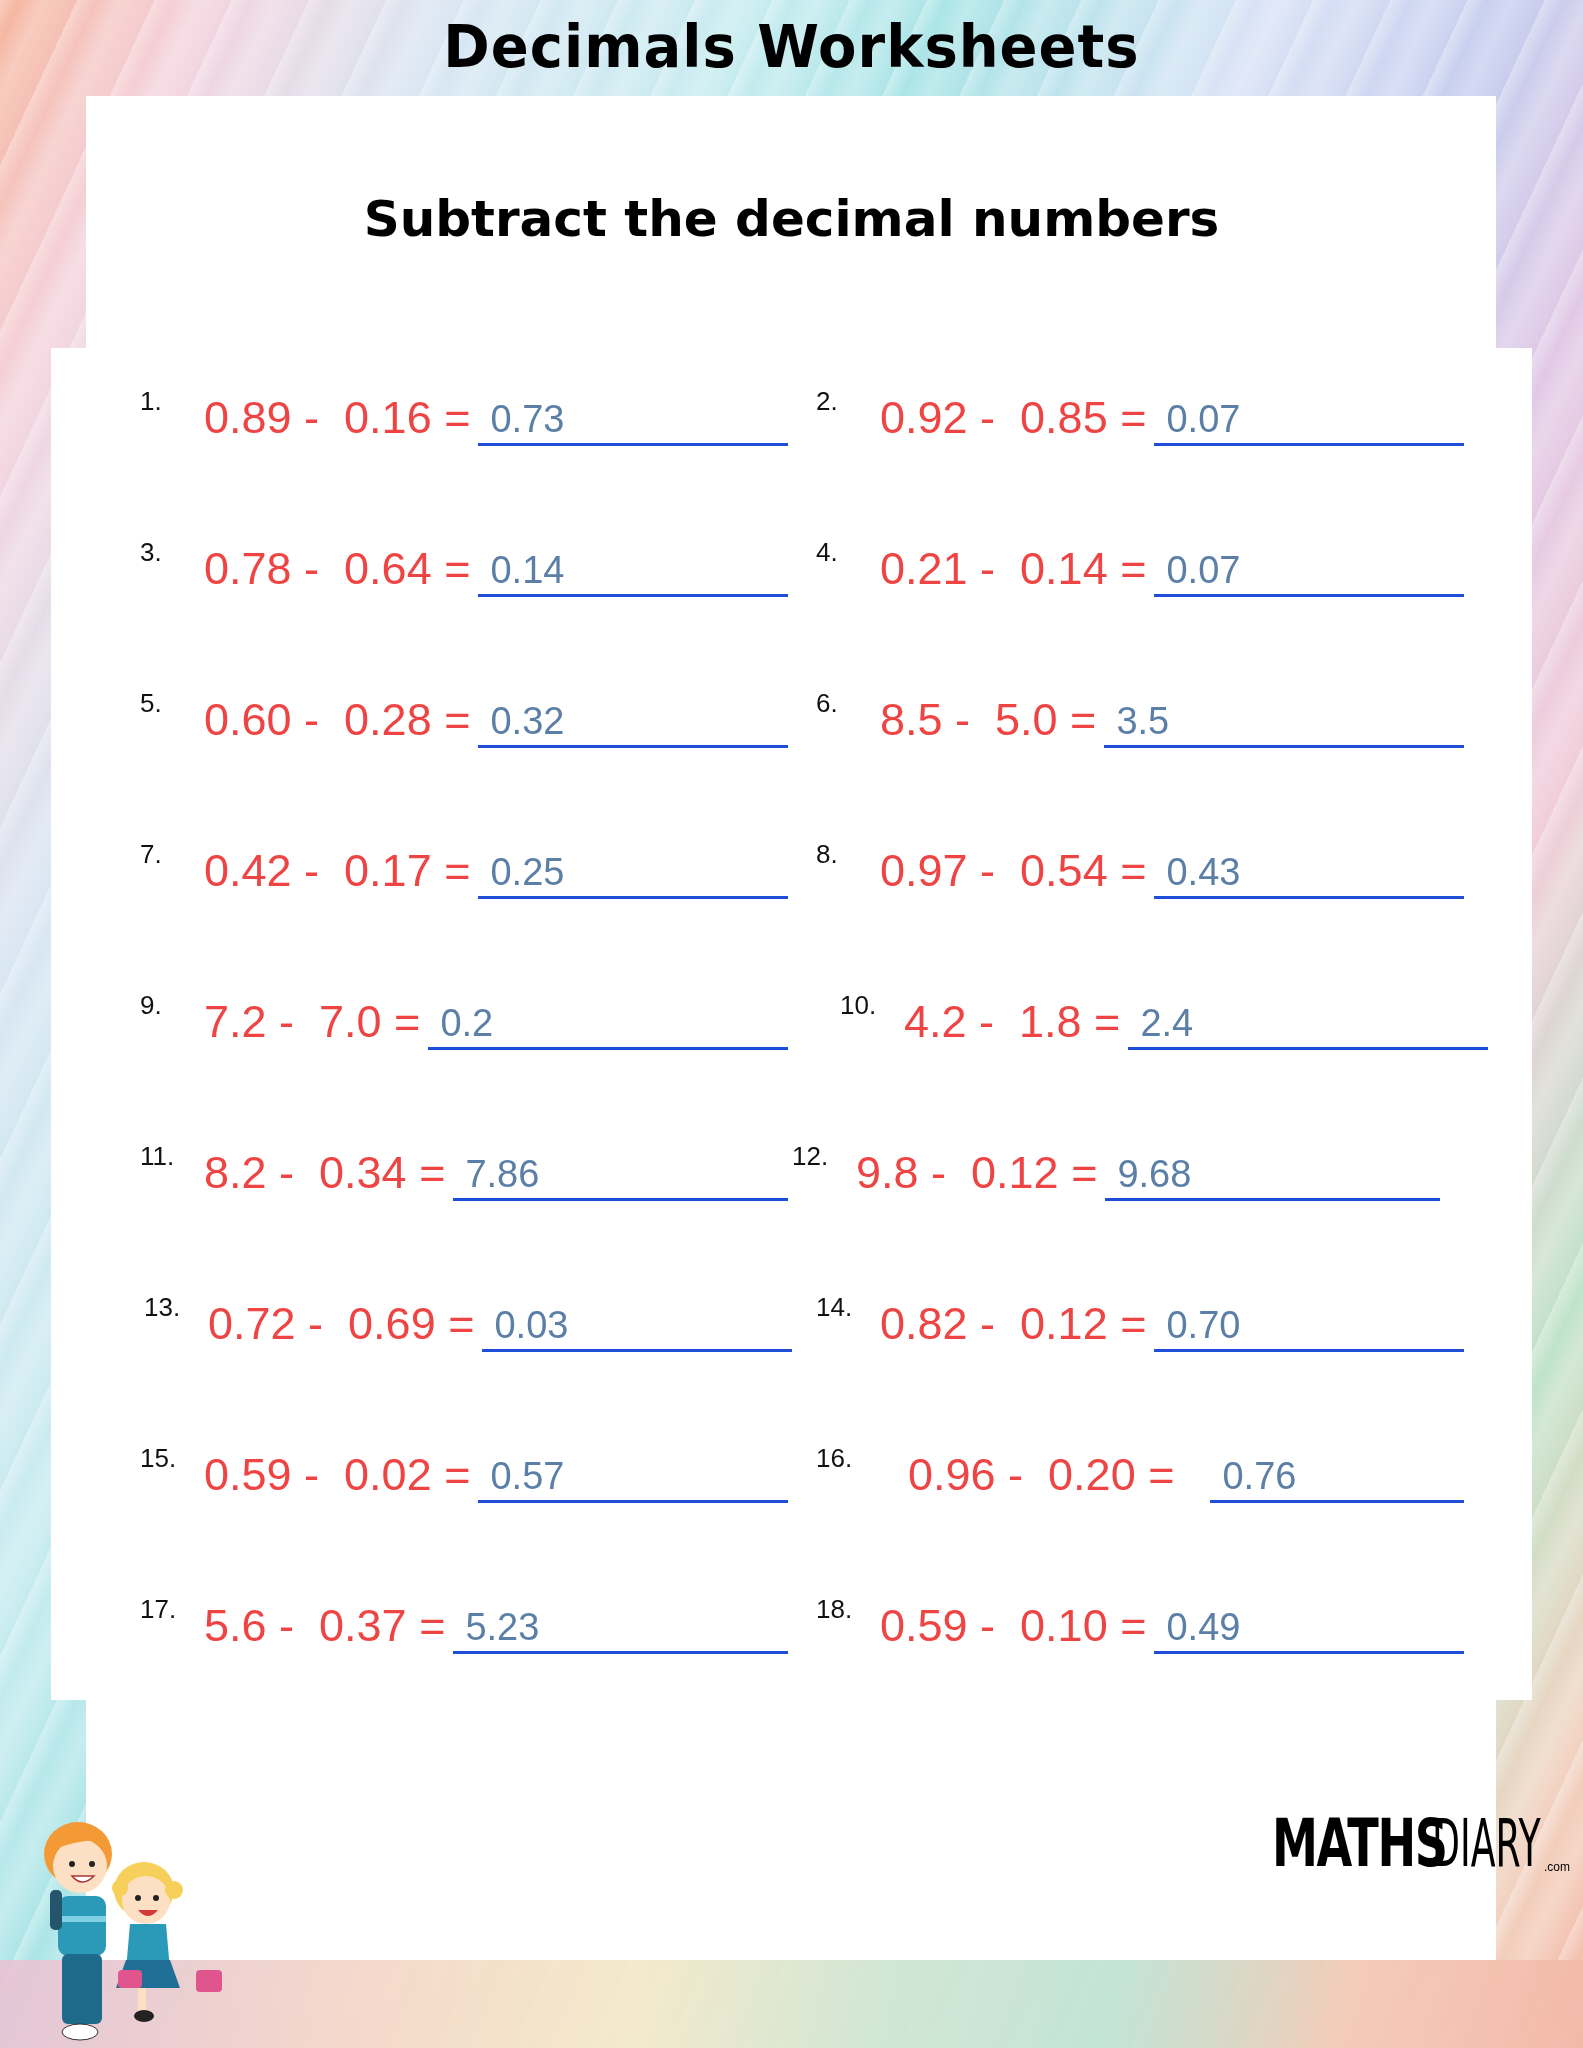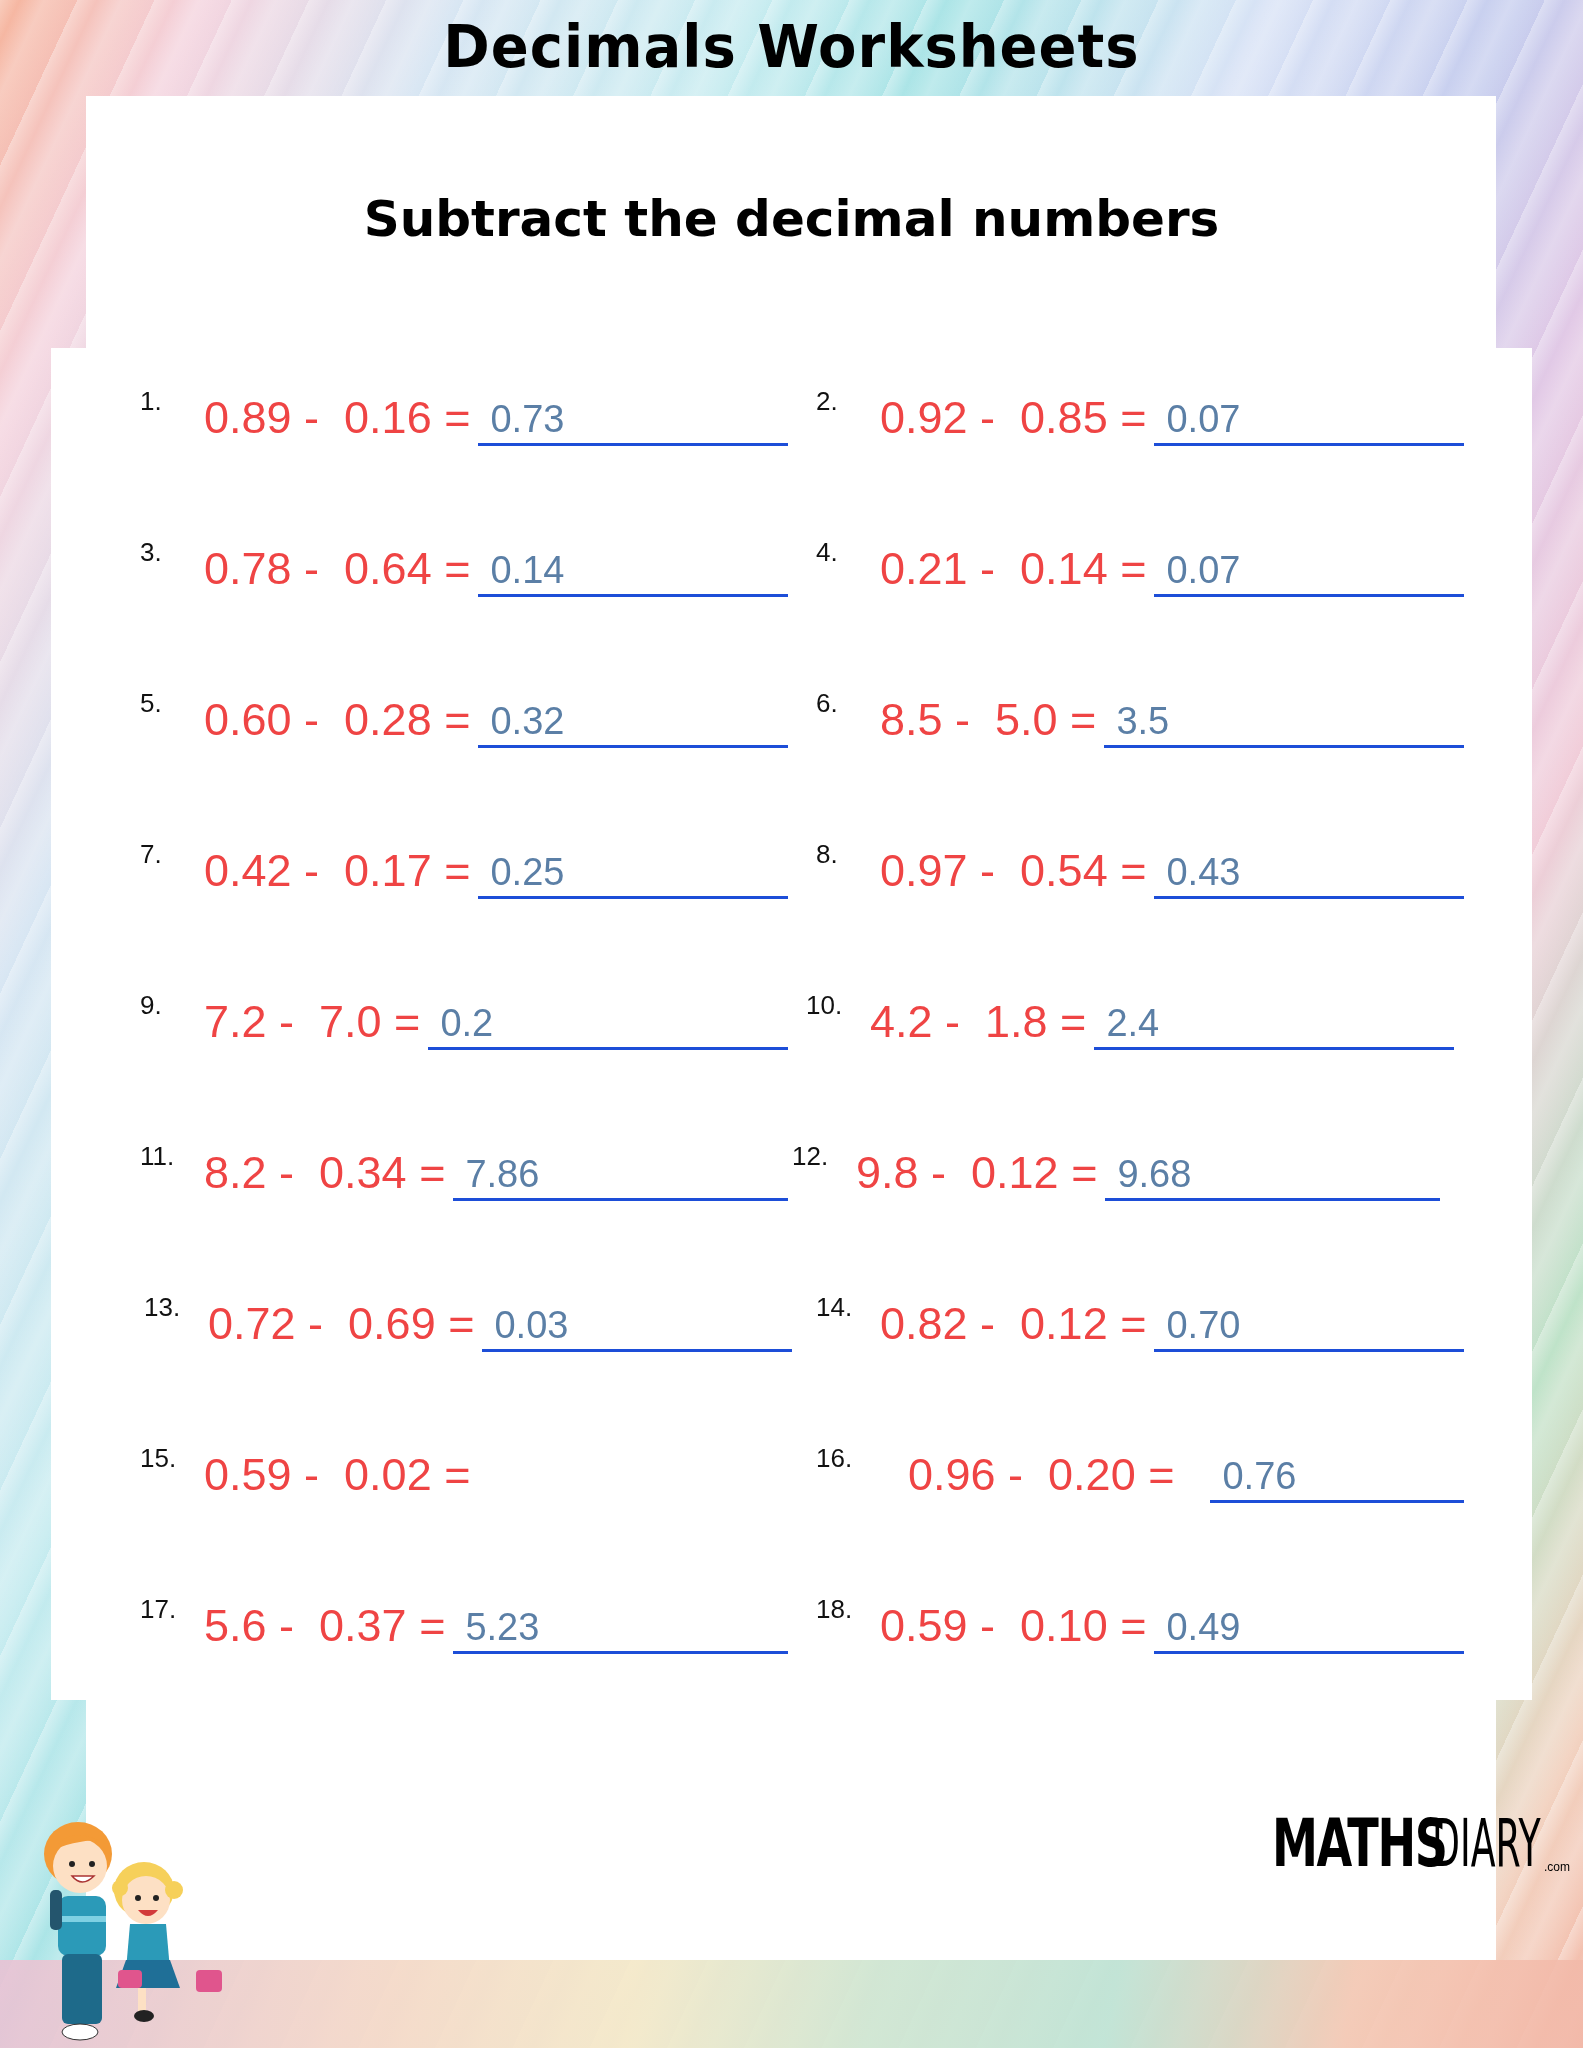--- a/index.html
+++ b/index.html
@@ -129,21 +129,21 @@
     </div>
 </div>
 
 <div class="problem" style="left:140px; top:984px; width:648px;">
   <span class="num">9.</span>
   <span class="expr">7.2 -  7.0 =</span>
   <div class="answer-line">
       <span class="answer">0.2</span>
     </div>
 </div>
-<div class="problem" style="left:806px; top:984px; width:648px;">
+<div class="problem" style="left:840px; top:984px; width:648px;">
   <span class="num">10.</span>
   <span class="expr">4.2 -  1.8 =</span>
   <div class="answer-line">
       <span class="answer">2.4</span>
     </div>
 </div>
 
 <div class="problem" style="left:140px; top:1135px; width:648px;">
   <span class="num">11.</span>
   <span class="expr">8.2 -  0.34 =</span>
@@ -170,20 +170,23 @@
   <span class="num">14.</span>
   <span class="expr">0.82 -  0.12 =</span>
   <div class="answer-line">
       <span class="answer">0.70</span>
     </div>
 </div>
 
 <div class="problem" style="left:140px; top:1437px; width:648px;">
   <span class="num">15.</span>
   <span class="expr">0.59 -  0.02 =</span>
+  <div class="answer-line">
+      <span class="answer">0.57</span>
+    </div>
 </div>
 <div class="problem" style="left:816px; top:1437px; width:648px;gap:28px;">
   <span class="num">16.</span>
   <span class="expr">0.96 -  0.20 =</span>
   <div class="answer-line">
       <span class="answer">0.76</span>
     </div>
 </div>
 
 <div class="problem" style="left:140px; top:1588px; width:648px;">

